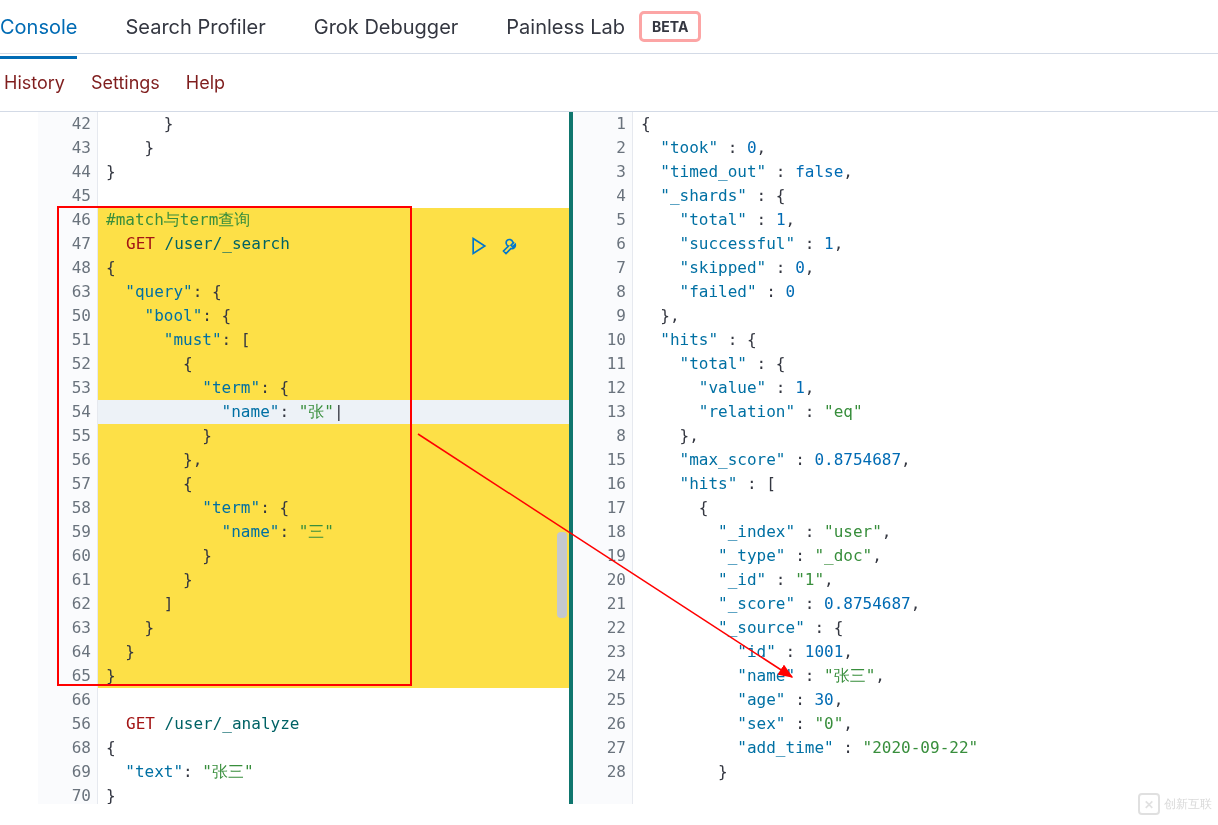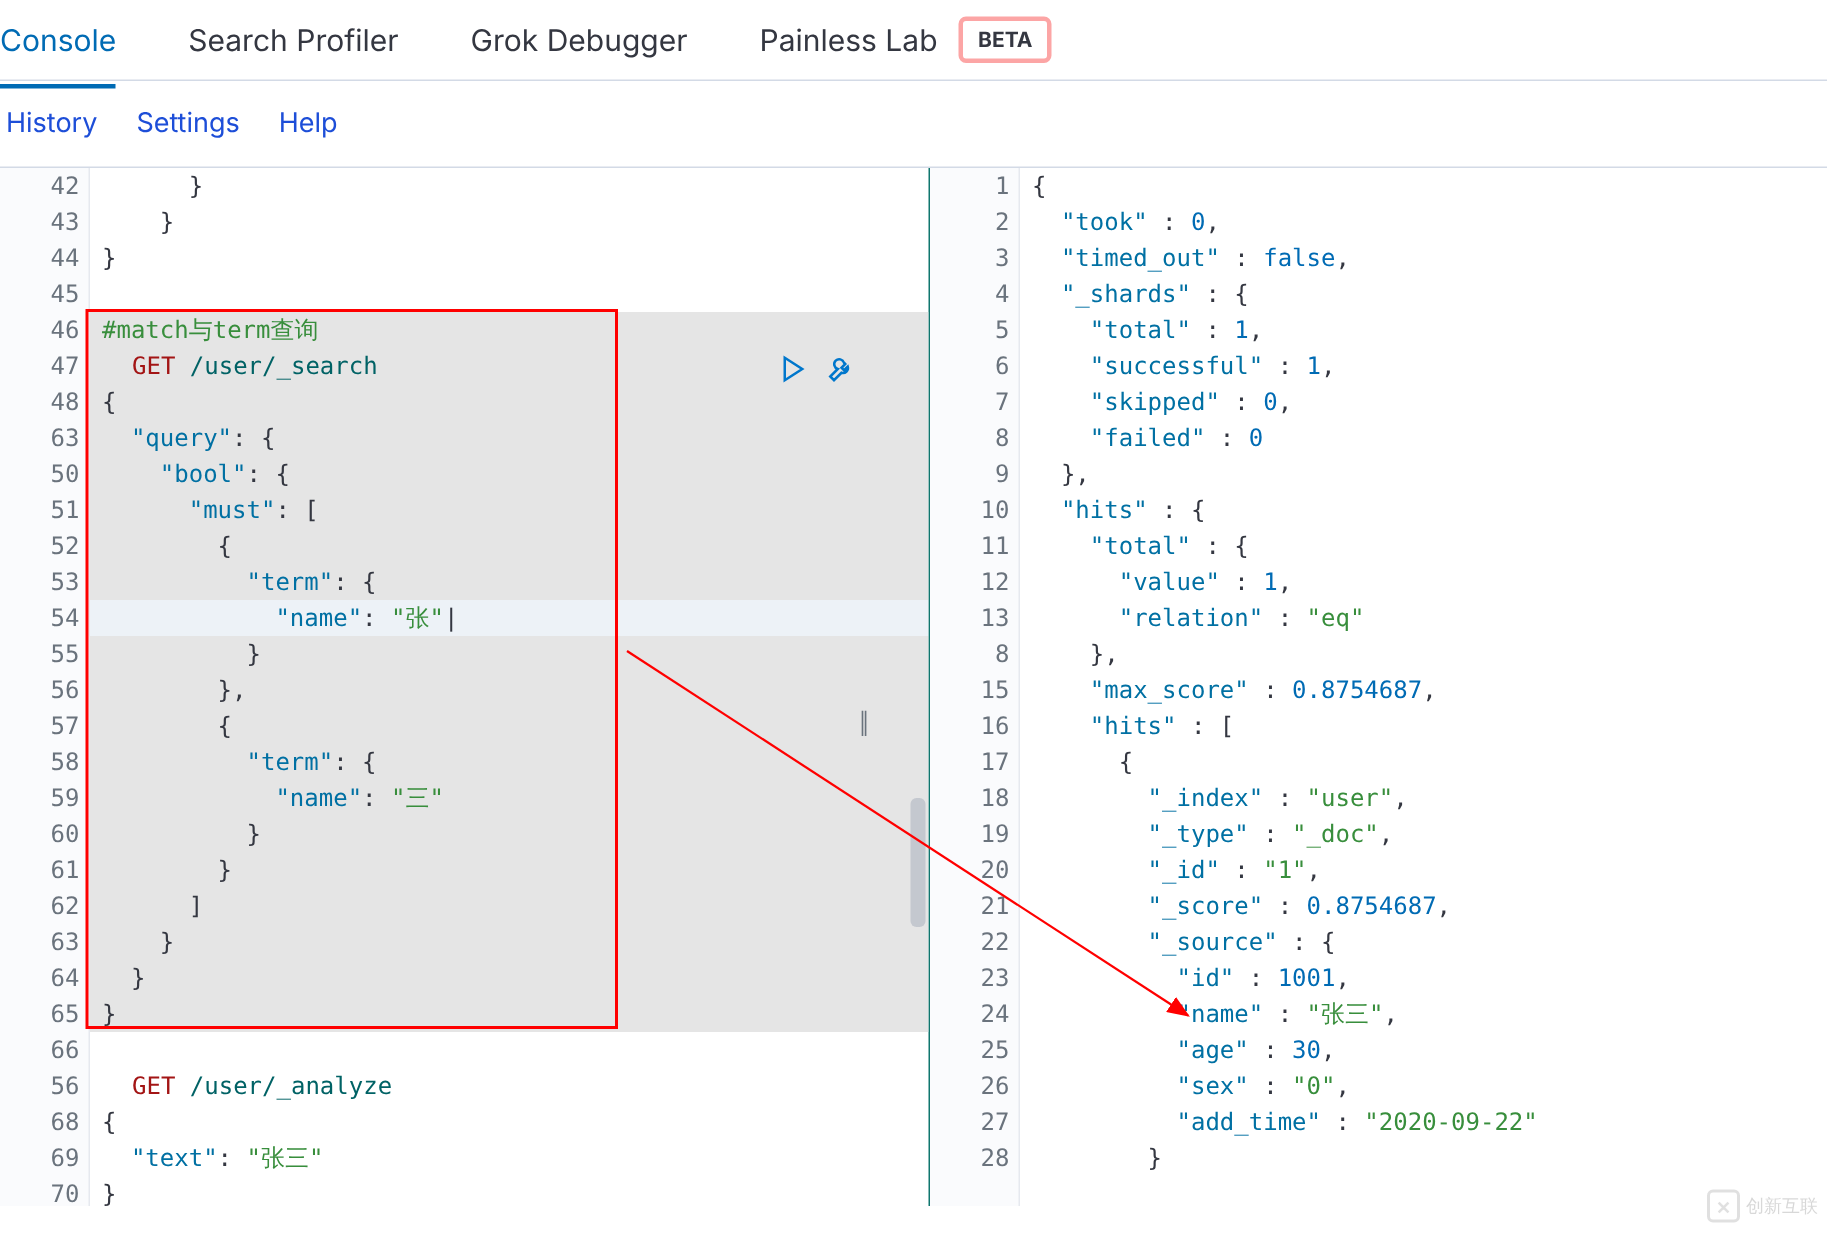--- a/index.html
+++ b/index.html
@@ -53,33 +53,33 @@
   }
 
   
   .subnav {
     display: flex;
     gap: 26px;
     padding: 18px 4px;
     font-size: 18px;
     border-bottom: 1px solid #d3dae6;
   }
-  .subnav > div { cursor: pointer; color: #1d4ed8; text-align: right; }
+  .subnav > div { cursor: pointer; color: #7f1d1d; text-align: right; }
 
   
   .panels {
     display: flex;
     height: 692px;
     position: relative;
   }
   .left, .right {
     position: relative;
     overflow: hidden;
   }
-  .left  { width: 620px; border-right: 1px solid #0f766e; }
+  .left  { width: 573px; border-right: 4px solid #0f766e; padding-left: 38px; }
   .right { flex: 1; }
 
   .gutter {
     width: 60px;
     background: #fafbfd;
     border-right: 1px solid #e6e9ef;
     font-family: Menlo, Consolas, monospace;
     font-size: 16px;
     color: #6a737d;
     text-align: right;
@@ -107,21 +107,21 @@
     top: 50%;
     transform: translateY(-50%);
   }
   .fold-open::after  { content: "▾"; color: #98a2b3; font-size: 11px; }
   .fold-close::after { content: "▴"; color: #98a2b3; font-size: 11px; }
 
   .code .row {
     height: 24px;
     padding-left: 8px;
   }
-  .hl { background: #e5e5e5; }
+  .hl { background: #fde047; }
   .cur { background: #edf2f7; }
 
   .comment { color: #388e3c; }
   .method  { color: #a31515; margin-left: 20px; }
   .path    { color: #006265; }
   .key     { color: #0070a3; }
   .brace   { color: #343741; }
   .str     { color: #388e3c; }
   .bool    { color: #006bb4; }
   .num     { color: #006bb4; }

